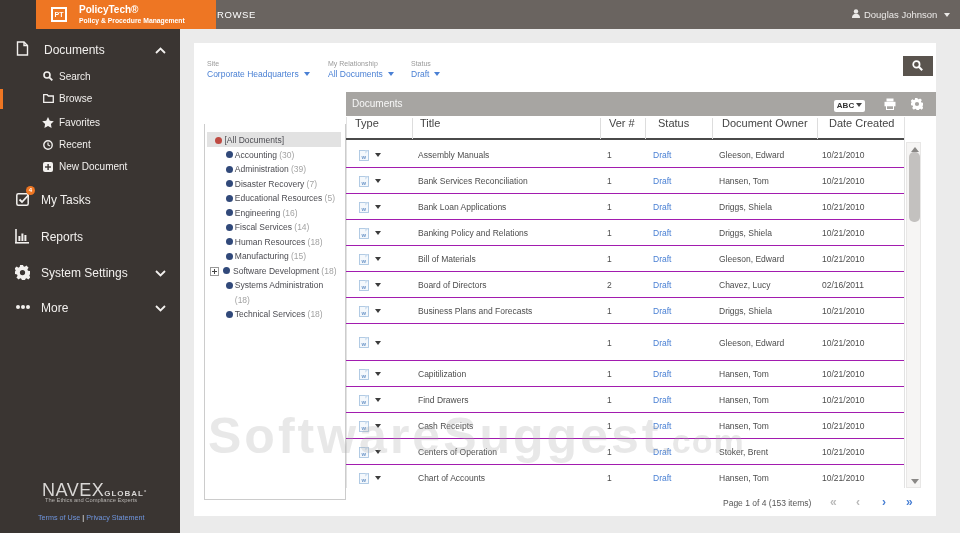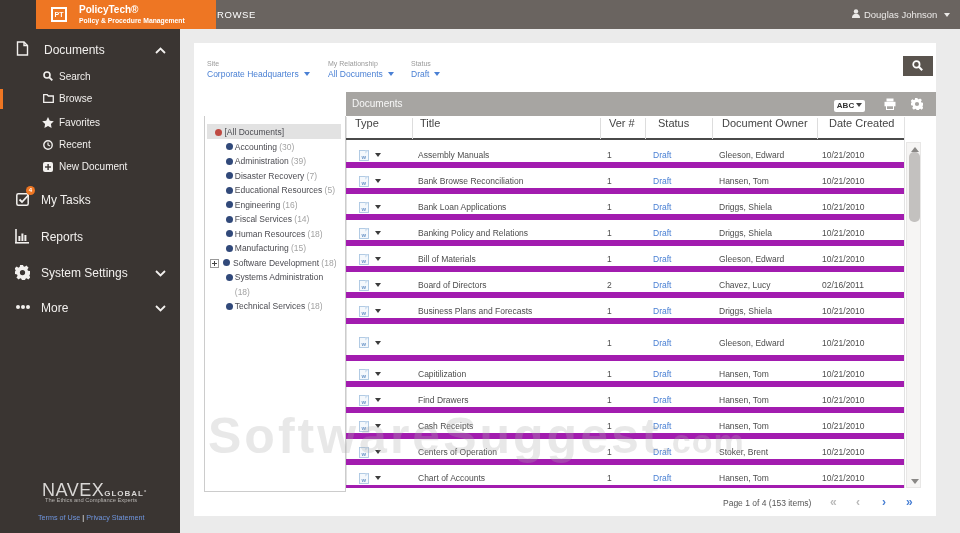--- a/index.html
+++ b/index.html
@@ -44,32 +44,32 @@
 #tb1 { left:11px; width:135px; }
 #tb2 { left:152px; width:590px; }
 #deptsel { position:absolute; left:7px; top:4px; width:69px; height:16px; background:#fff; border:1px solid #8f8d8a; border-radius:3px; font-size:9px; color:#3a3a3a; line-height:14px; padding-left:4px; }
 #deptsel .selcaret { position:absolute; right:5px; top:5px; width:0; height:0; border-left:3.5px solid transparent; border-right:3.5px solid transparent; border-top:4.5px solid #444; }
 #plusbtn { position:absolute; left:78px; top:5px; width:13px; height:13px; background:#b8b6b3; border:1px solid #93918e; border-radius:2px; color:#fff; font-size:11px; line-height:10px; text-align:center; font-weight:bold; }
 #doctitle { position:absolute; left:6px; top:6px; color:#f7f7f7; font-size:10px; }
 #abcbtn { position:absolute; left:488px; top:8px; width:31px; height:12px; background:#fff; border-radius:2px; color:#333; font-size:8px; font-weight:bold; line-height:12px; text-align:center; }
 #abcbtn .selcaret { display:inline-block; width:0; height:0; border-left:3px solid transparent; border-right:3px solid transparent; border-top:4px solid #444; margin-left:2px; position:relative; top:-1px;}
 
 
-#tree { left:10px; top:73px; width:142px; height:376px; border:1px solid #ccc; border-top:none; background:#fff; }
+#tree { left:10px; top:81px; width:142px; height:376px; border:1px solid #ccc; border-top:none; background:#fff; }
 .titem { position:absolute; font-size:8.5px; color:#4c4c52; white-space:nowrap; }
 .titem .cnt { color:#a3a3a3; }
 .bullet { position:absolute; width:7px; height:7px; border-radius:50%; background:#31497a; }
 #hl { position:absolute; left:2px; top:8px; width:134px; height:15px; background:#e2e2e2; }
 
 
 #tblhead { left:152px; top:73px; width:558px; height:24px; border-bottom:2px solid #4a4a4a; }
 .th { position:absolute; top:1px; font-size:11px; color:#444; }
 .colline { position:absolute; top:2px; height:21px; width:1px; background:#ddd; }
 #tblbody { left:152px; top:99px; width:558px; height:346px; overflow:hidden; }
-.row { position:absolute; left:0; width:558px; border-bottom:6px solid #a21caf; }
+.row { position:absolute; left:0; width:558px; border-bottom:1px solid #a21caf; }
 .cell { position:absolute; font-size:8.5px; color:#4d4d4d; }
 .draft { color:#4a80d4; }
 .wicon { position:absolute; left:13px; }
 .rcaret { position:absolute; left:28.5px; width:0; height:0; border-left:3.5px solid transparent; border-right:3.5px solid transparent; border-top:4px solid #3c3c3c; }
 
 
 #sbar { left:712px; top:99px; width:15px; height:346px; background:#f6f5f4; border:1px solid #e8e7e6; }
 #sthumb { position:absolute; left:2px; top:9px; width:11px; height:70px; background:#c3c1bf; border-radius:5px; }
 .sarrow { position:absolute; left:3.5px; width:0; height:0; }
 
@@ -274,21 +274,21 @@
         <div class="cell" style="left:373px;top:8.0px">Gleeson, Edward</div>
         <div class="cell" style="left:476px;top:8.0px">10/21/2010</div>
       </div>
       <div class="row" style="top:26px;height:26px">
         <svg class="wicon" width="10" height="11" viewBox="0 0 10 11" style="top:7.5px">
           <rect x="0.5" y="0.5" width="9" height="10" fill="#f4f8fc" stroke="#aac6e2" stroke-width="0.9"></rect>
           <path d="M6.2 0.5 h3.3 L6.2 3.8 Z" fill="#cfdff0"></path>
           <text x="4.8" y="8.7" font-size="5.8" font-weight="bold" fill="#6c96c8" text-anchor="middle" font-family="Liberation Sans">w</text>
         </svg>
         <div class="rcaret" style="top:11.0px"></div>
-        <div class="cell" style="left:72px;top:8px;width:180px">Bank Browse Reconciliation</div>
+        <div class="cell" style="left:72px;top:8px;width:180px">Bank Services Reconciliation</div>
         <div class="cell" style="left:261px;top:8.0px">1</div>
         <div class="cell draft" style="left:307px;top:8.0px">Draft</div>
         <div class="cell" style="left:373px;top:8.0px">Hansen, Tom</div>
         <div class="cell" style="left:476px;top:8.0px">10/21/2010</div>
       </div>
       <div class="row" style="top:52px;height:26px">
         <svg class="wicon" width="10" height="11" viewBox="0 0 10 11" style="top:7.5px">
           <rect x="0.5" y="0.5" width="9" height="10" fill="#f4f8fc" stroke="#aac6e2" stroke-width="0.9"></rect>
           <path d="M6.2 0.5 h3.3 L6.2 3.8 Z" fill="#cfdff0"></path>
           <text x="4.8" y="8.7" font-size="5.8" font-weight="bold" fill="#6c96c8" text-anchor="middle" font-family="Liberation Sans">w</text>

